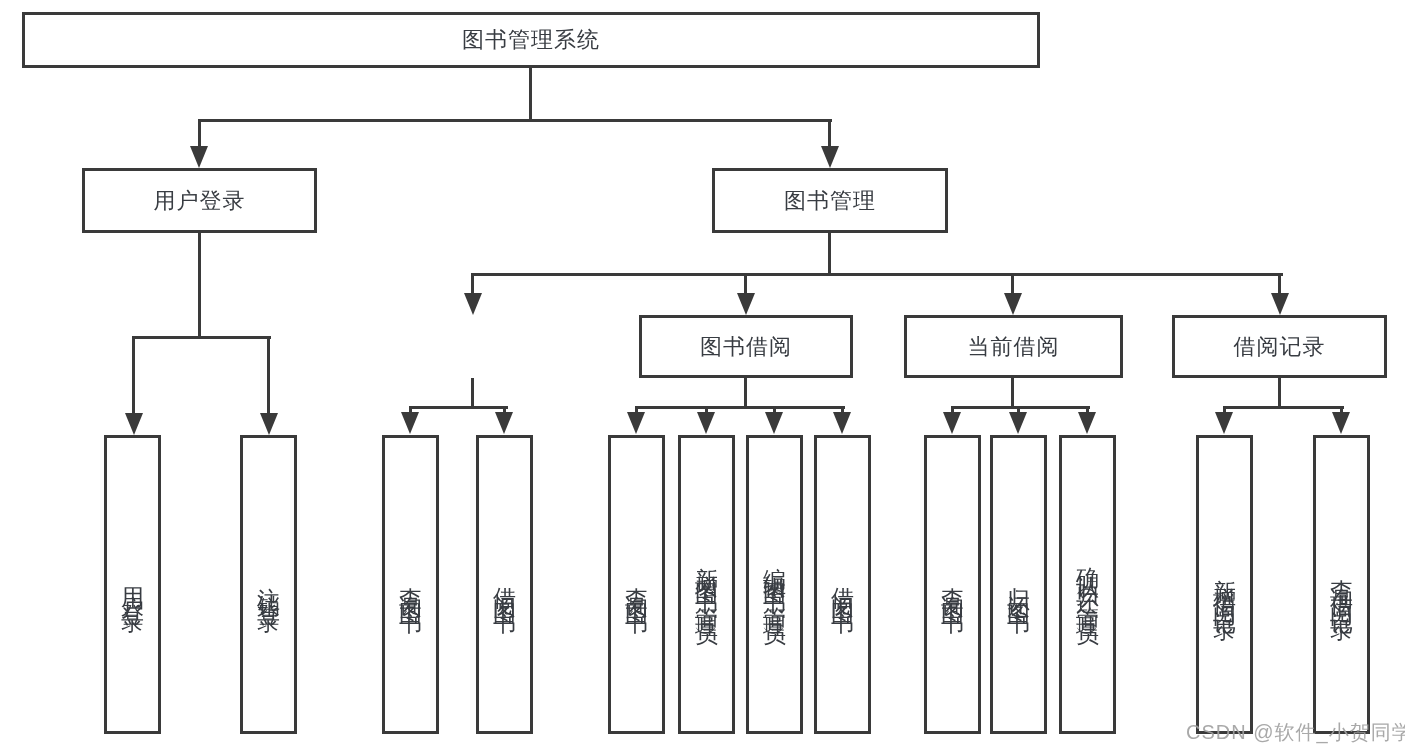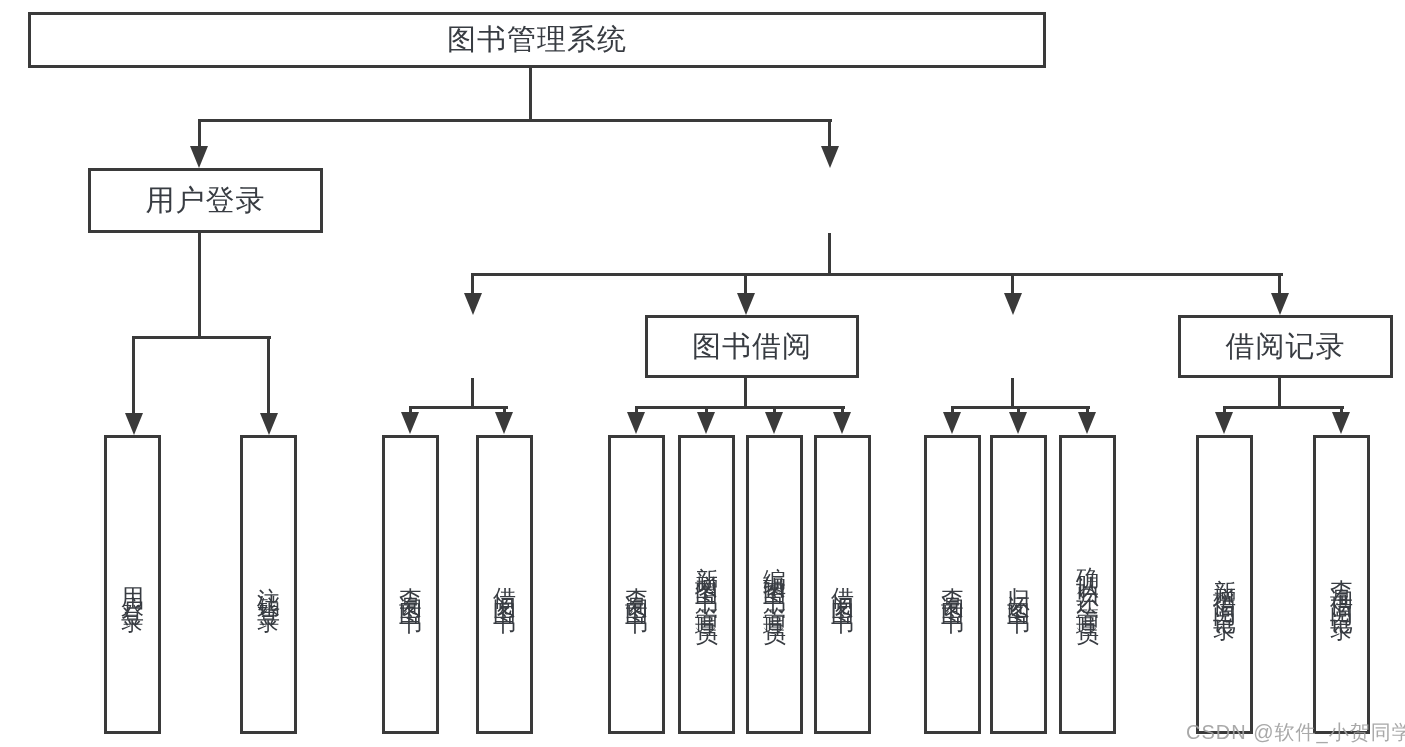--- a/index.html
+++ b/index.html
@@ -10,23 +10,22 @@
     background:#ffffff;
     font-family:"Liberation Sans","DejaVu Sans",sans-serif;
     overflow:hidden;
   }
   .hbox{
     position:absolute;
     box-sizing:border-box;
     border:3px solid #3a3a3a;
     background:#ffffff;
     display:flex;align-items:center;justify-content:center;
-    font-size:29px;letter-spacing:1px;color:#383c42;
+    font-size:22px;letter-spacing:1px;color:#383c42;
     font-weight:500;
-    margin-left:6px;
   }
   .vbox{
     position:absolute;
     top:435px;width:57px;height:299px;
     box-sizing:border-box;
     border:3px solid #3a3a3a;
     background:#ffffff;
     display:flex;align-items:center;justify-content:center;
     writing-mode:vertical-rl;
     text-orientation:mixed;
@@ -52,22 +51,24 @@
   }
 </style>
 </head>
 <body>
 
 <div id="canvas">
 
   <div class="hbox" style="left:22px;top:12px;width:1018px;height:56px;">图书管理系统</div>
 
   <div class="hbox" style="left:82px;top:168px;width:235px;height:65px;">用户登录</div>
+  <div class="hbox" style="left:712px;top:168px;width:236px;height:65px;">图书管理</div>
 
   <div class="hbox" style="left:639px;top:315px;width:214px;height:63px;">图书借阅</div>
+  <div class="hbox" style="left:904px;top:315px;width:219px;height:63px;">当前借阅</div>
   <div class="hbox" style="left:1172px;top:315px;width:215px;height:63px;">借阅记录</div>
 
   <div class="vbox" style="left:104px;">用户登录</div>
   <div class="vbox" style="left:240px;">注销登录</div>
 
   <div class="vbox" style="left:382px;">查询图书</div>
   <div class="vbox" style="left:476px;">借阅图书</div>
 
   <div class="vbox" style="left:608px;">查询图书</div>
   <div class="vbox" style="left:678px;">新增图书（管理员）</div>

